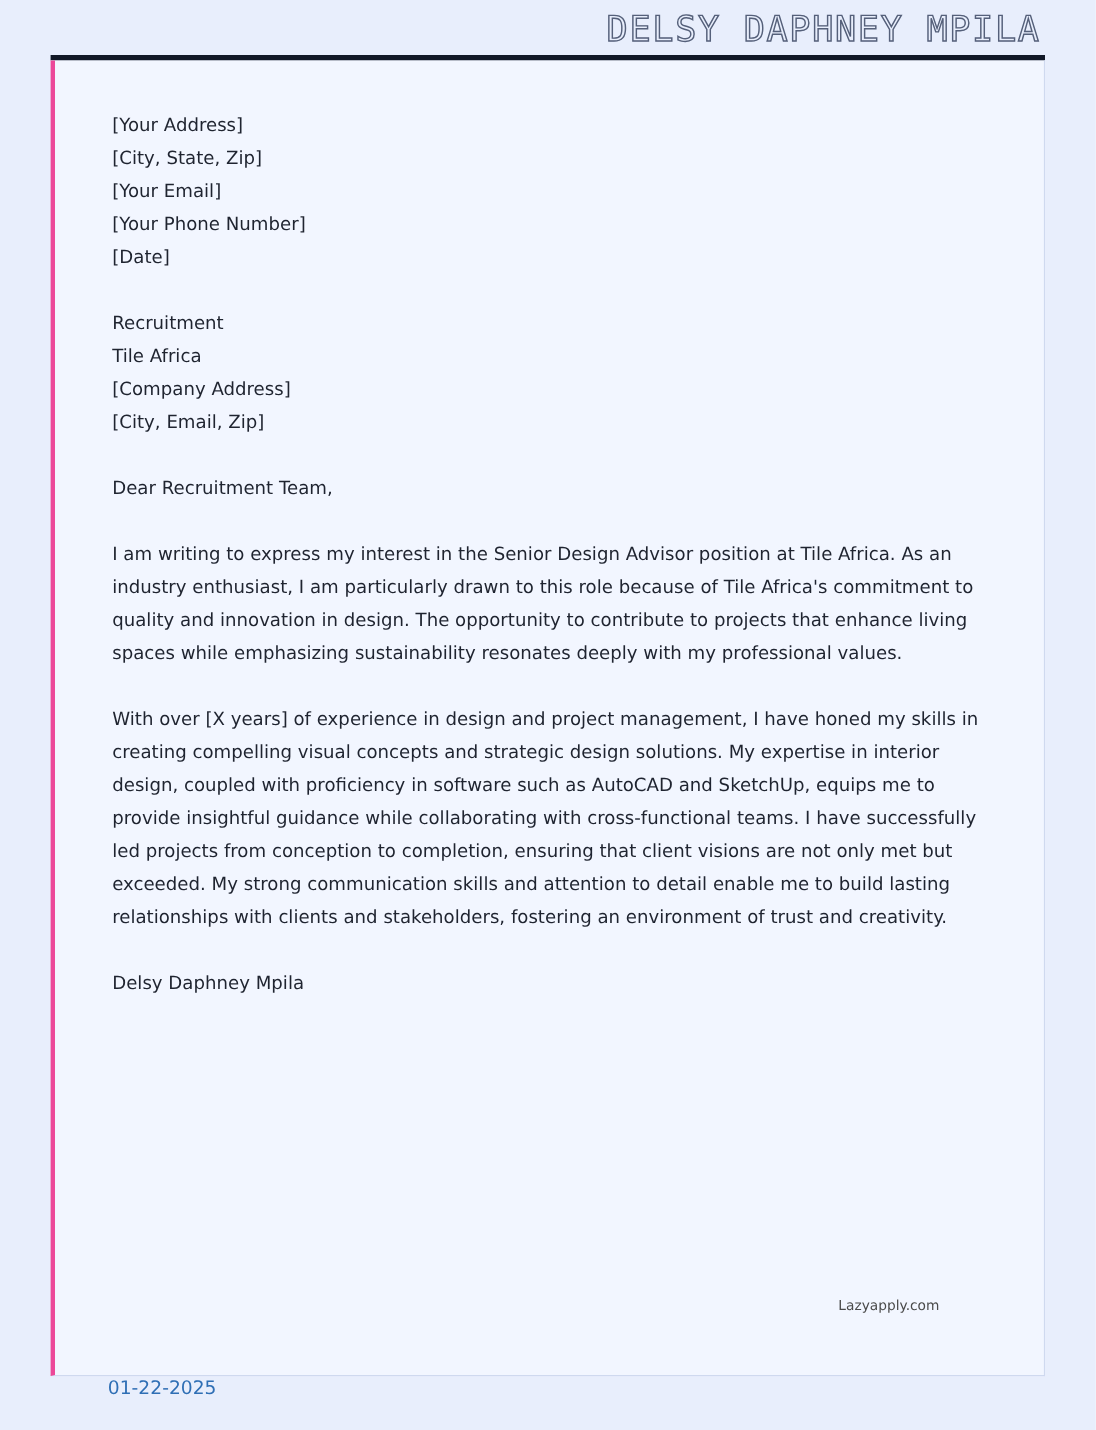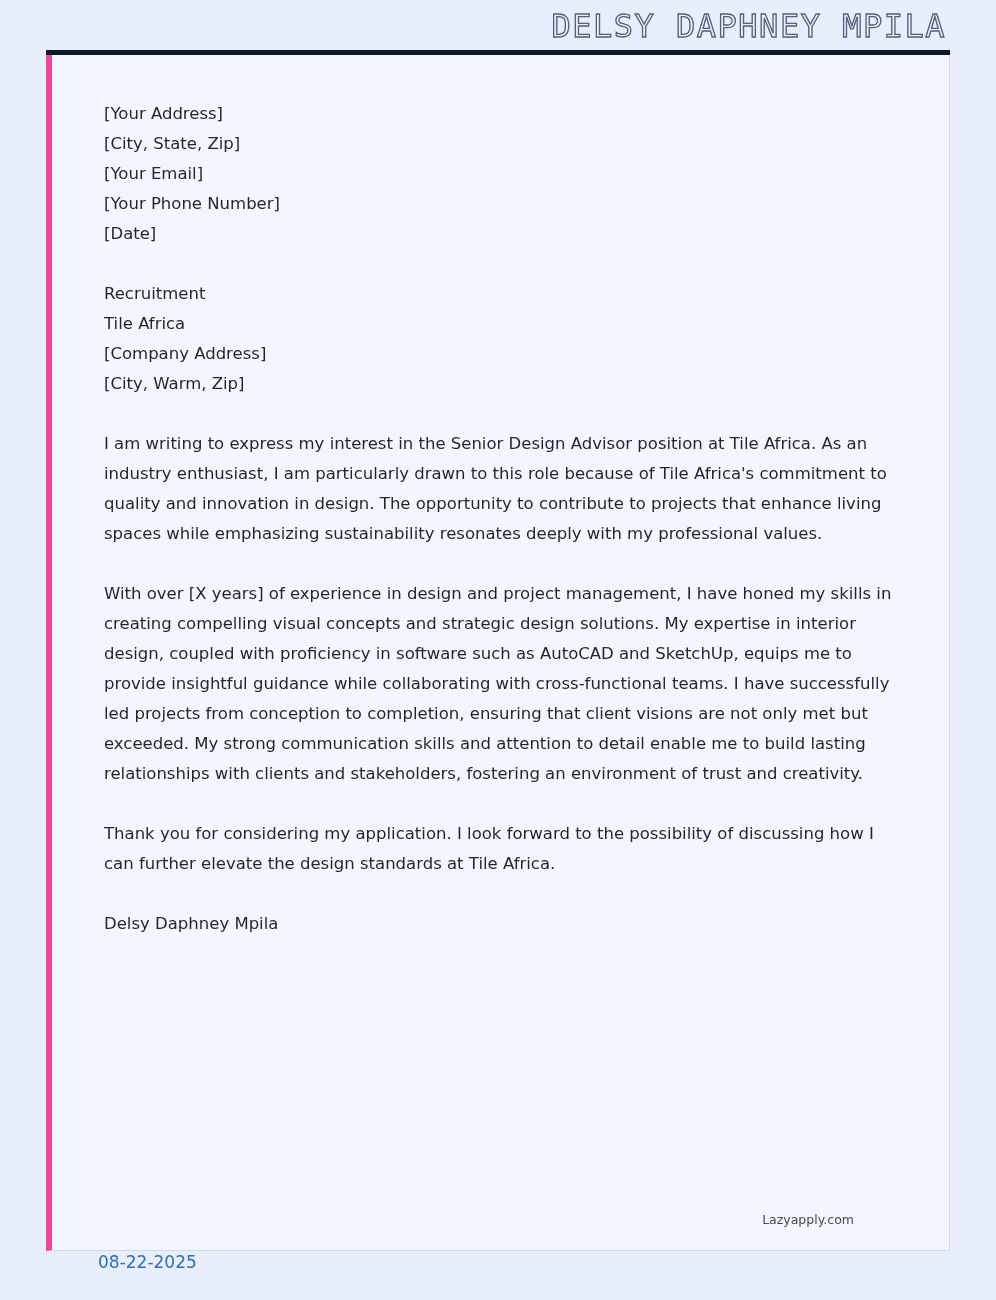--- a/index.html
+++ b/index.html
@@ -50,21 +50,21 @@
     height: 5px;
     background: #111827;
   }
   .sheet {
     position: absolute;
     top: 55px;
     left: 46px;
     width: 904px;
     height: 1196px;
     background: #f2f6ff;
-    border-left: 6px solid #ec4899;
+    border-left: 4px solid #ec4899;
     border-right: 1px solid #cfd9ef;
     border-bottom: 1px solid #cfd9ef;
     padding: 44px 52px 0 52px;
   }
   .block {
     margin: 0 0 30px 0;
     font-size: 16.5px;
     line-height: 30px;
     color: #1f2430;
     white-space: pre-wrap;
@@ -74,21 +74,21 @@
     position: absolute;
     left: 98px;
     top: 1252px;
     font-size: 17px;
     color: #2f6fb5;
     font-family: "DejaVu Sans", sans-serif;
   }
   .footer-brand {
     position: absolute;
     right: 58px;
-    top: 1212px;
+    top: 1179px;
     font-size: 12.5px;
     color: #4a4a4a;
     font-family: "DejaVu Sans", sans-serif;
   }
 </style>
 </head>
 <body>
 
 <div class="page">
 
@@ -102,32 +102,32 @@
 
     <p class="block">[Your Address]
 [City, State, Zip]
 [Your Email]
 [Your Phone Number]
 [Date]</p>
 
     <p class="block">Recruitment
 Tile Africa
 [Company Address]
-[City, Warm, Zip]</p>
+[City, Email, Zip]</p>
 
+    <p class="block">Dear Recruitment Team,</p>
 
     <p class="block">I am writing to express my interest in the Senior Design Advisor position at Tile Africa. As an industry enthusiast, I am particularly drawn to this role because of Tile Africa's commitment to quality and innovation in design. The opportunity to contribute to projects that enhance living spaces while emphasizing sustainability resonates deeply with my professional values.</p>
 
     <p class="block">With over [X years] of experience in design and project management, I have honed my skills in creating compelling visual concepts and strategic design solutions. My expertise in interior design, coupled with proficiency in software such as AutoCAD and SketchUp, equips me to provide insightful guidance while collaborating with cross-functional teams. I have successfully led projects from conception to completion, ensuring that client visions are not only met but exceeded. My strong communication skills and attention to detail enable me to build lasting relationships with clients and stakeholders, fostering an environment of trust and creativity.</p>
 
 
-    <p class="block">Thank you for considering my application. I look forward to the possibility of discussing how I can further elevate the design standards at Tile Africa.</p>
 
 
     <p class="block tight">Delsy Daphney Mpila</p>
 
   </div>
 
-  <div class="footer-date">08-22-2025</div>
+  <div class="footer-date">01-22-2025</div>
 
   <div class="footer-brand">Lazyapply.com</div>
 
 </div>
 
 </body></html>

